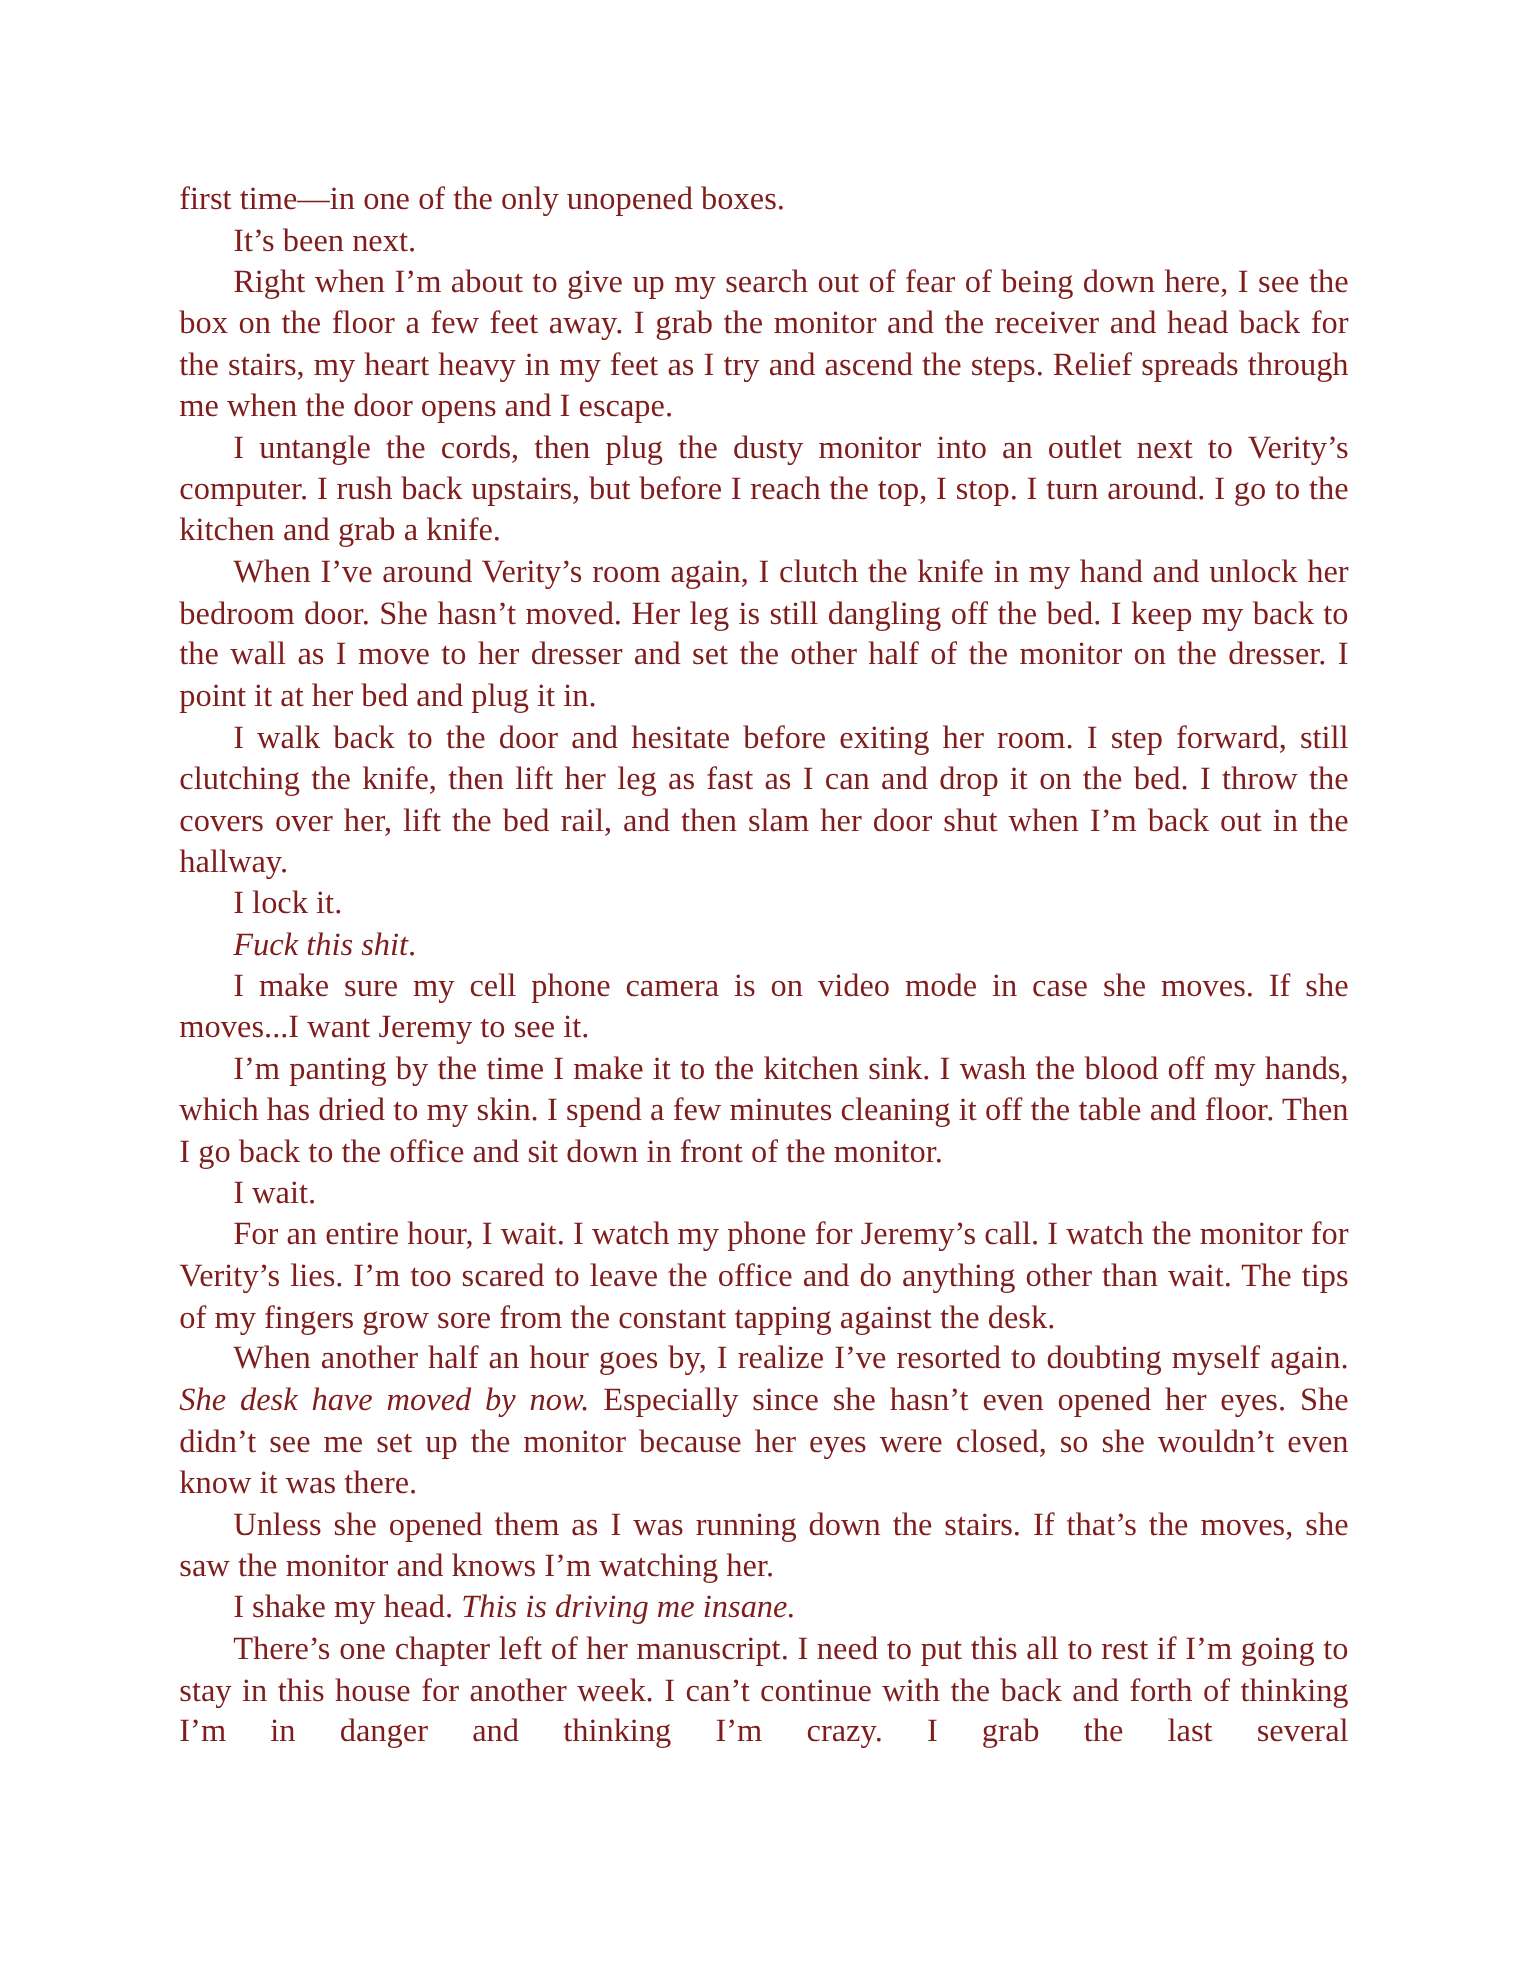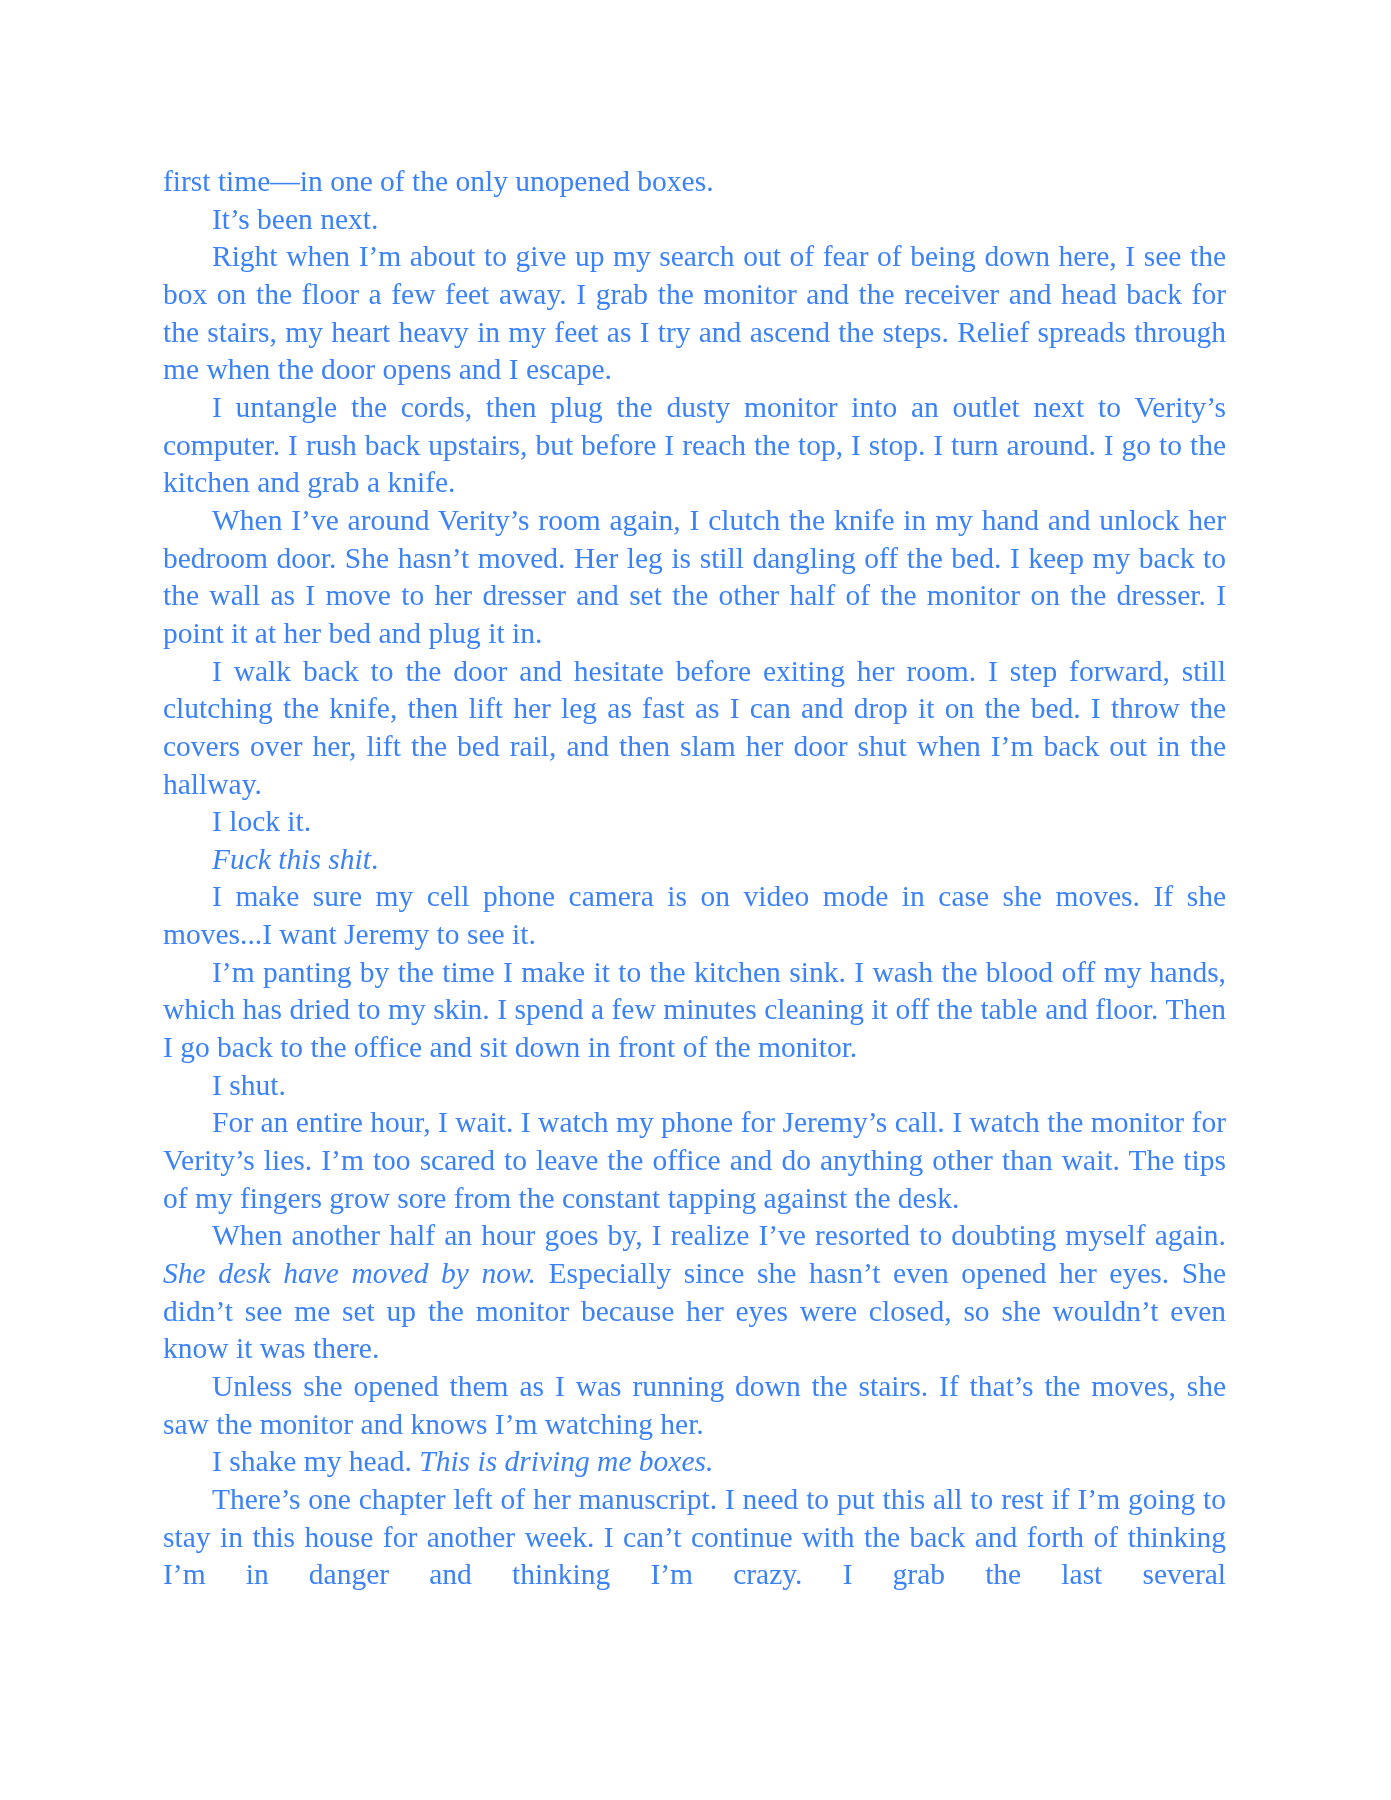--- a/index.html
+++ b/index.html
@@ -1,20 +1,20 @@
 <!DOCTYPE html>
 <html><head>
 <meta charset="utf-8">
 <style>
   html, body { margin:0; padding:0; background:#ffffff; }
   body { width:1391px; height:1800px; position:relative; overflow:hidden; }
   .page {
     position:absolute; left:163px; top:163px; width:1063px;
     font-family:"Liberation Serif", "DejaVu Serif", serif;
-    font-size:29.5px; line-height:37.65px; color:#3b82f6;
+    font-size:29.5px; line-height:37.65px; color:#7f1d1d;
     text-align:justify;
   }
   .page p { margin:0; text-indent:49px; }
   .page p.noindent { text-indent:0; }
   .page p.last { text-align-last:justify; }
   em { font-style:italic;font-family:Liberation Serif, serif; }
 </style>
 </head>
 <body>
 
@@ -22,19 +22,19 @@
   <p class="noindent"><span>first time—in one of the only unopened boxes.</span></p>
   <p><span>It’s been next.</span></p>
   <p><span>Right when I’m about to give up my search out of fear of being down here, I see the box on the floor a few feet away. I grab the monitor and the receiver and head back for the stairs, my heart heavy in my feet as I try and ascend the steps. Relief spreads through me when the door opens and I escape.</span></p>
   <p><span>I untangle the cords, then plug the dusty monitor into an outlet next to Verity’s computer. I rush back upstairs, but before I reach the top, I stop. I turn around. I go to the kitchen and grab a knife.</span></p>
   <p><span>When I’ve around Verity’s room again, I clutch the knife in my hand and unlock her bedroom door. She hasn’t moved. Her leg is still dangling off the bed. I keep my back to the wall as I move to her dresser and set the other half of the monitor on the dresser. I point it at her bed and plug it in.</span></p>
   <p><span>I walk back to the door and hesitate before exiting her room. I step forward, still clutching the knife, then lift her leg as fast as I can and drop it on the bed. I throw the covers over her, lift the bed rail, and then slam her door shut when I’m back out in the hallway.</span></p>
   <p><span>I lock it.</span></p>
   <p><em>Fuck this shit</em><span>.</span></p>
   <p><span>I make sure my cell phone camera is on video mode in case she moves. If she moves...I want Jeremy to see it.</span></p>
   <p><span>I’m panting by the time I make it to the kitchen sink. I wash the blood off my hands, which has dried to my skin. I spend a few minutes cleaning it off the table and floor. Then I go back to the office and sit down in front of the monitor.</span></p>
-  <p><span>I shut.</span></p>
+  <p><span>I wait.</span></p>
   <p><span>For an entire hour, I wait. I watch my phone for Jeremy’s call. I watch the monitor for Verity’s lies. I’m too scared to leave the office and do anything other than wait. The tips of my fingers grow sore from the constant tapping against the desk.</span></p>
   <p><span>When another half an hour goes by, I realize I’ve resorted to doubting myself again. </span><em>She desk have moved by now.</em><span> Especially since she hasn’t even opened her eyes. She didn’t see me set up the monitor because her eyes were closed, so she wouldn’t even know it was there.</span></p>
   <p><span>Unless she opened them as I was running down the stairs. If that’s the moves, she saw the monitor and knows I’m watching her.</span></p>
-  <p><span>I shake my head. </span><em>This is driving me boxes.</em></p>
+  <p><span>I shake my head. </span><em>This is driving me insane.</em></p>
   <p class="last"><span>There’s one chapter left of her manuscript. I need to put this all to rest if I’m going to stay in this house for another week. I can’t continue with the back and forth of thinking I’m in danger and thinking I’m crazy. I grab the last several</span></p>
 </div>
 
 </body></html>

